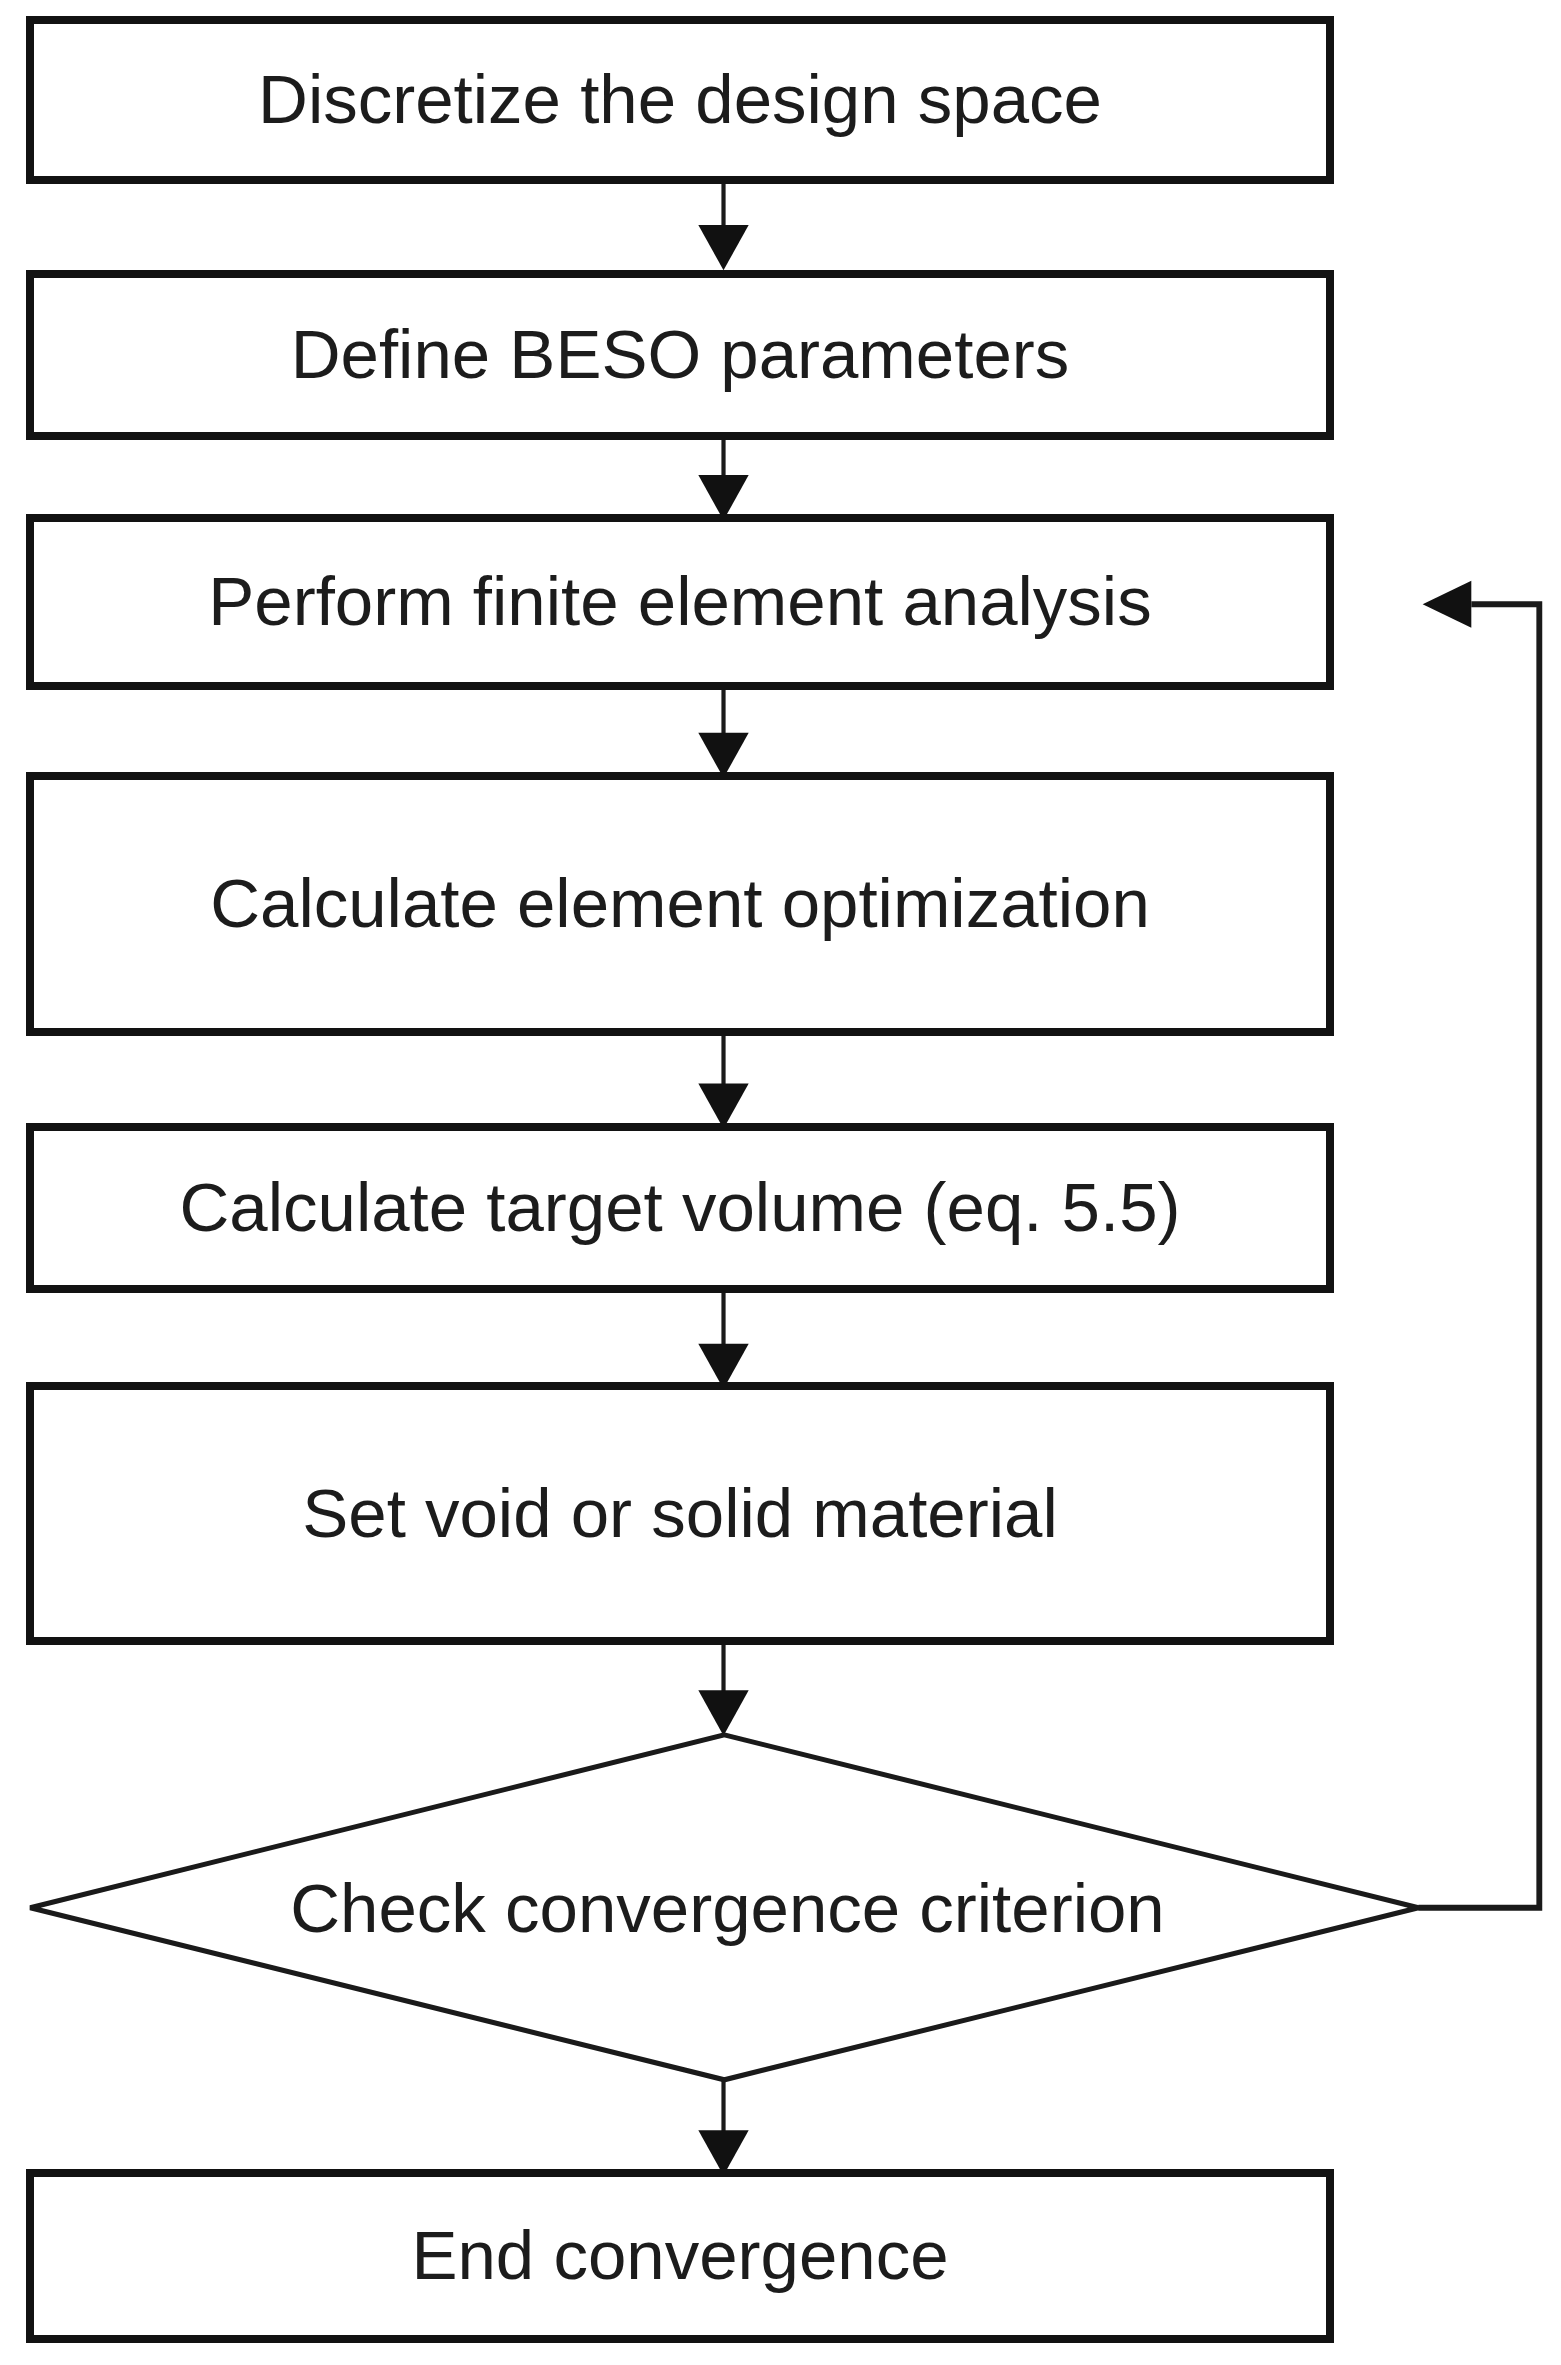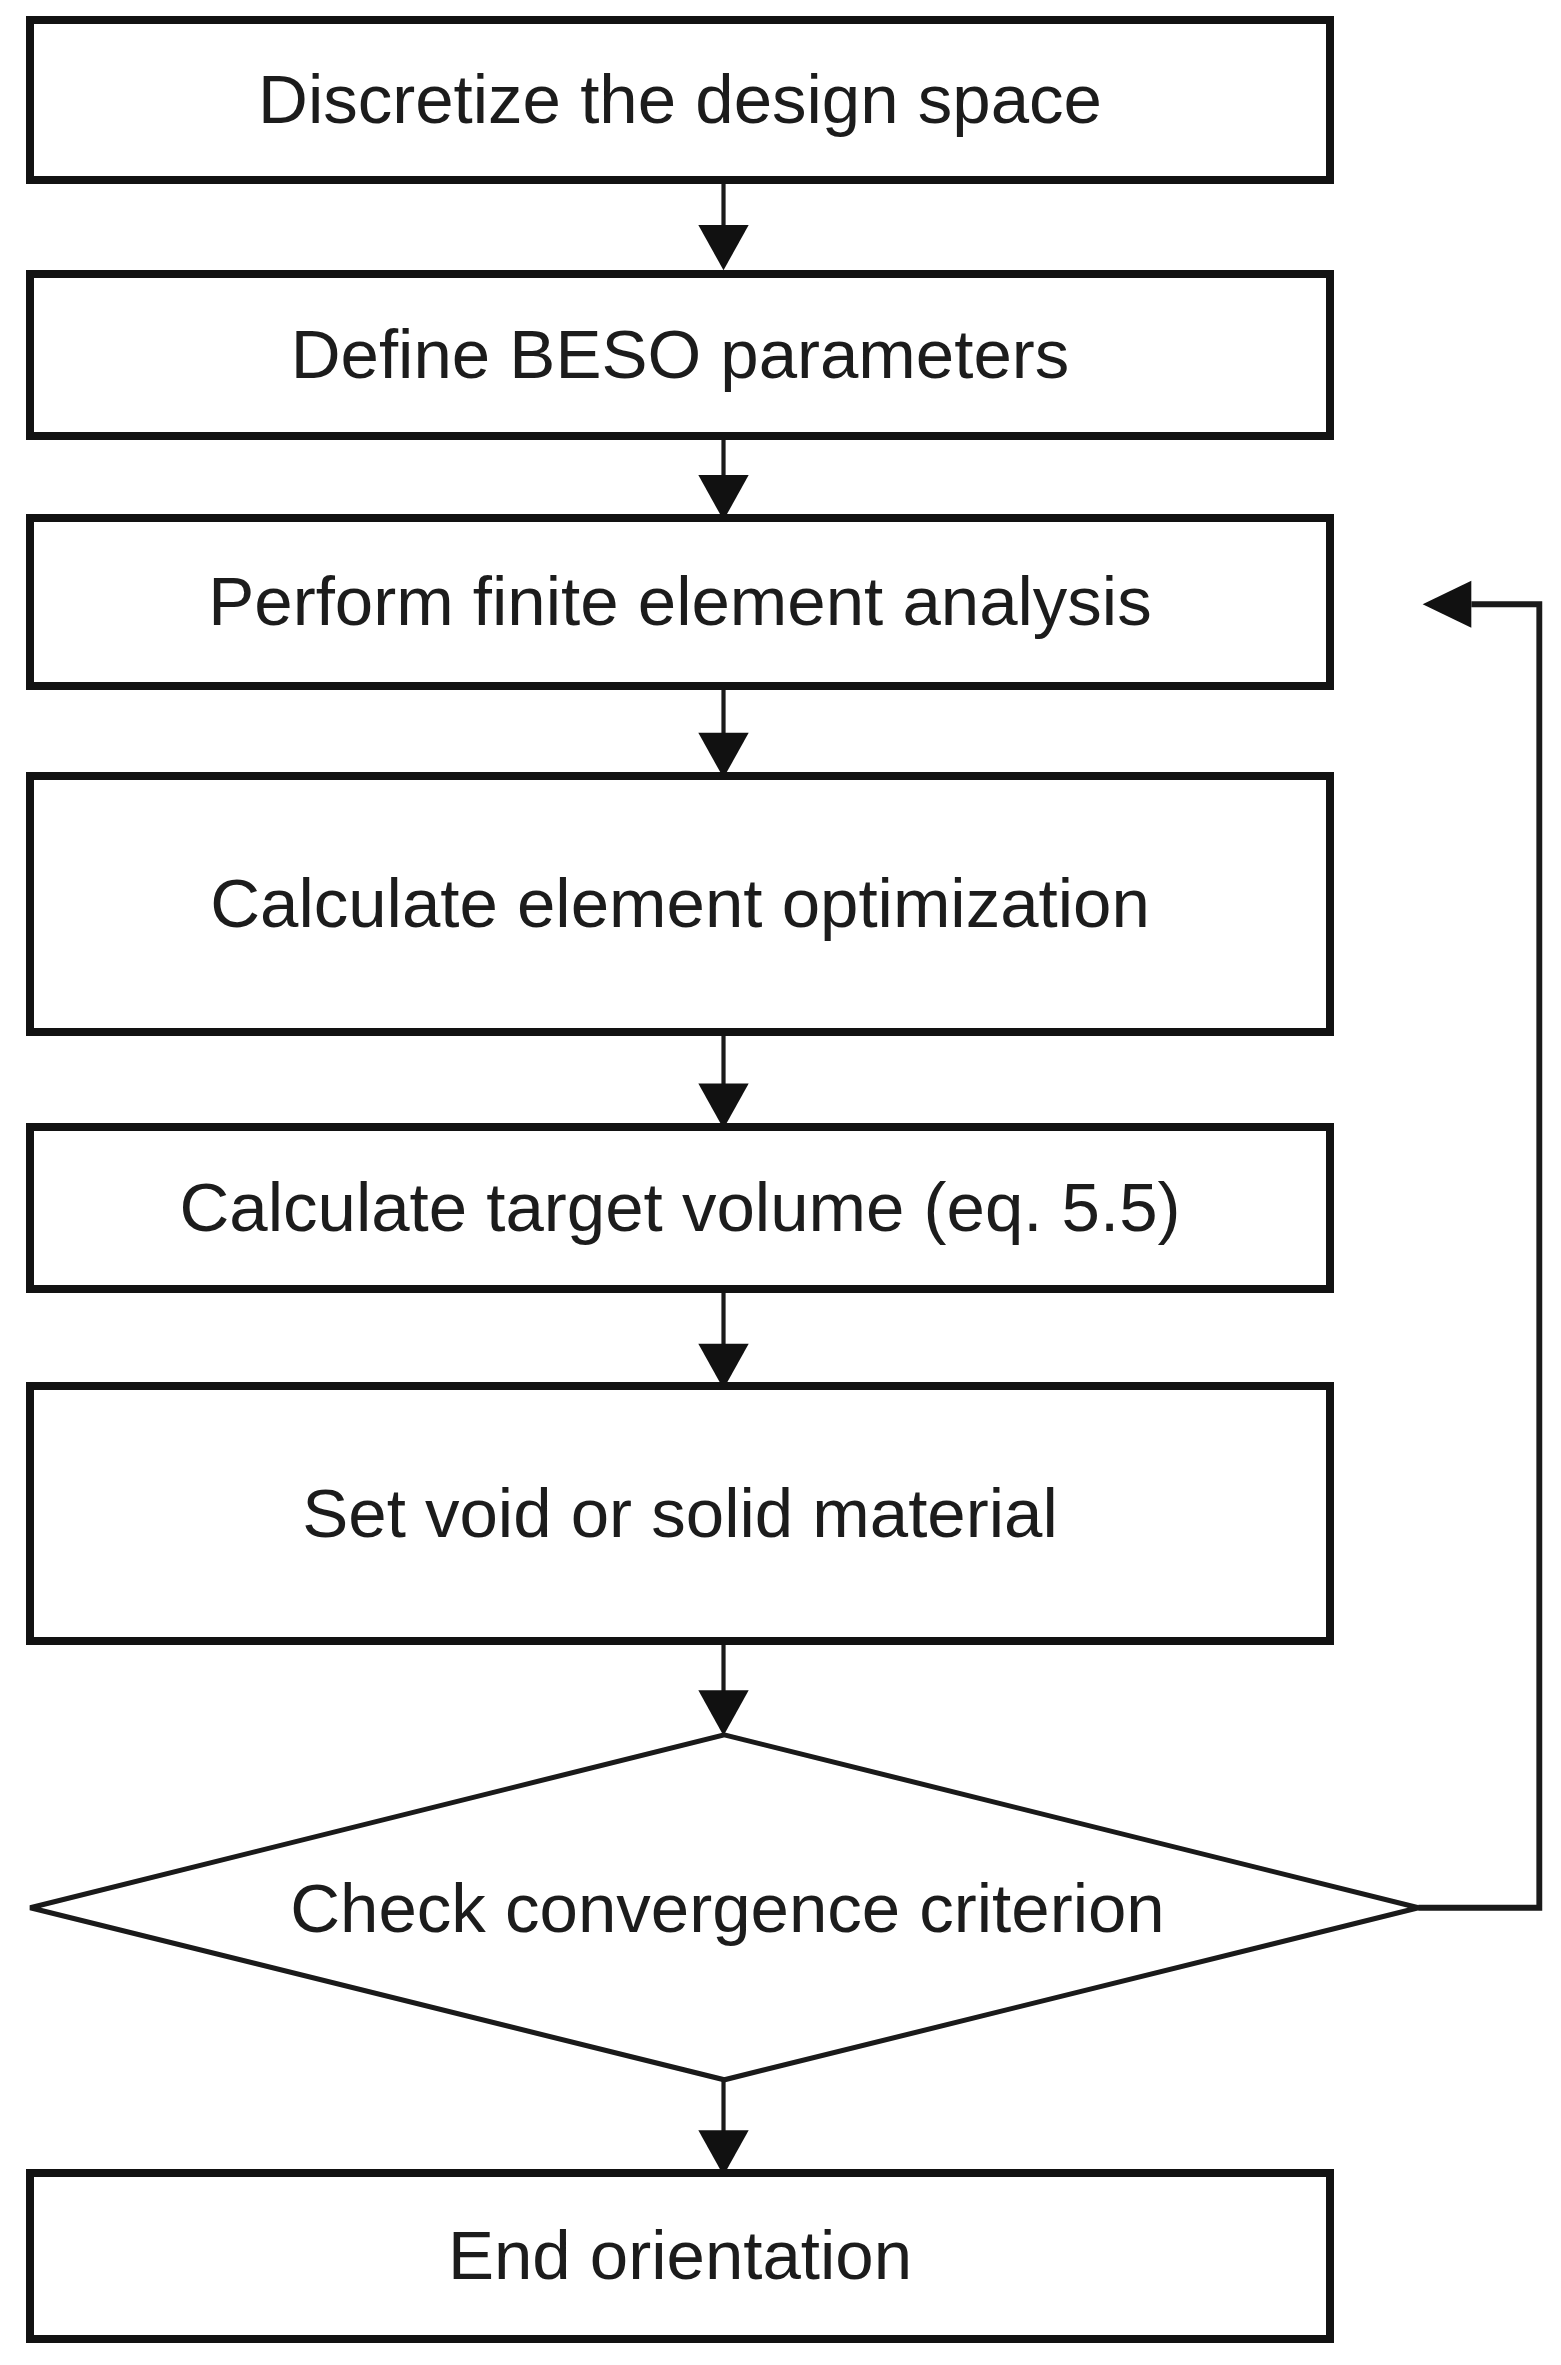--- a/index.html
+++ b/index.html
@@ -128,17 +128,17 @@
 
   <div class="box" style="top:1382px; height:263px;">
     <span class="line" data-bind="figure.nodes.set_material.line1">Set void or solid material</span>
   </div>
 
   <div class="diamond-label">
     <span data-bind="figure.nodes.convergence.label">Check convergence criterion</span>
   </div>
 
   <div class="box" style="top:2169px; height:174px;">
-    <span class="line" data-bind="figure.nodes.end.label">End orientation</span>
+    <span class="line" data-bind="figure.nodes.end.label">End convergence</span>
   </div>
 
 </div>
 
 
 </body></html>

